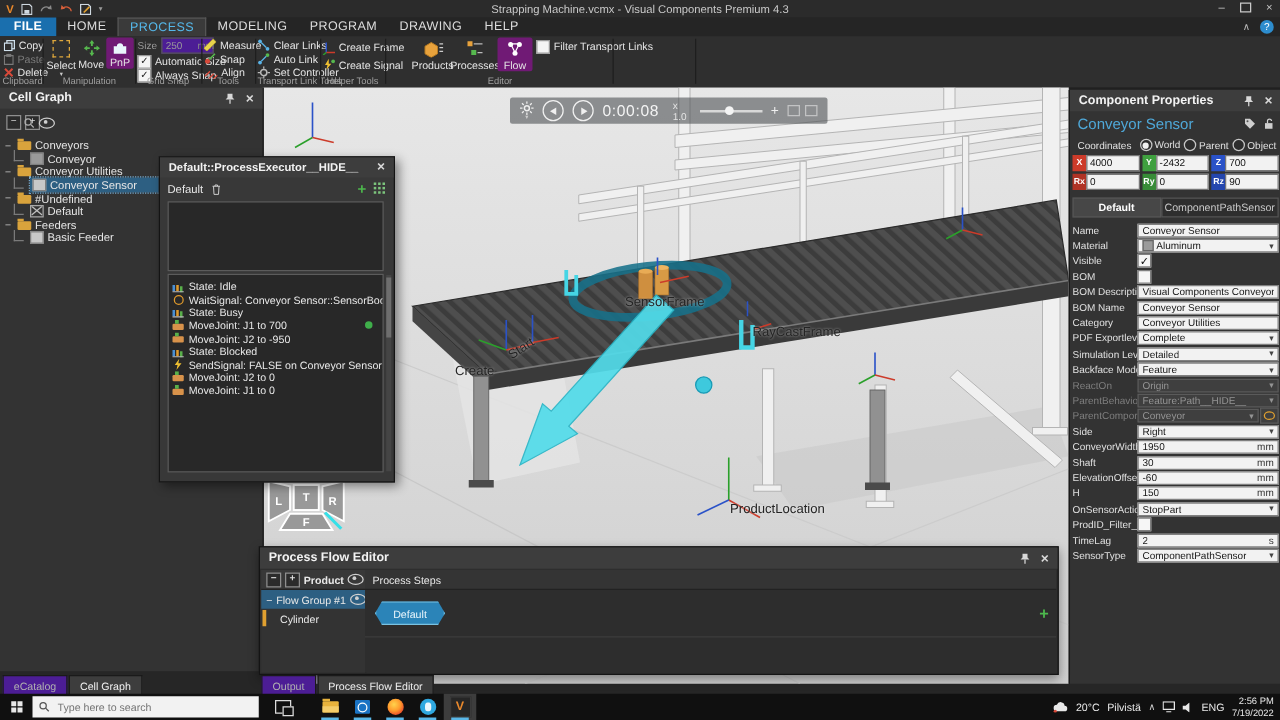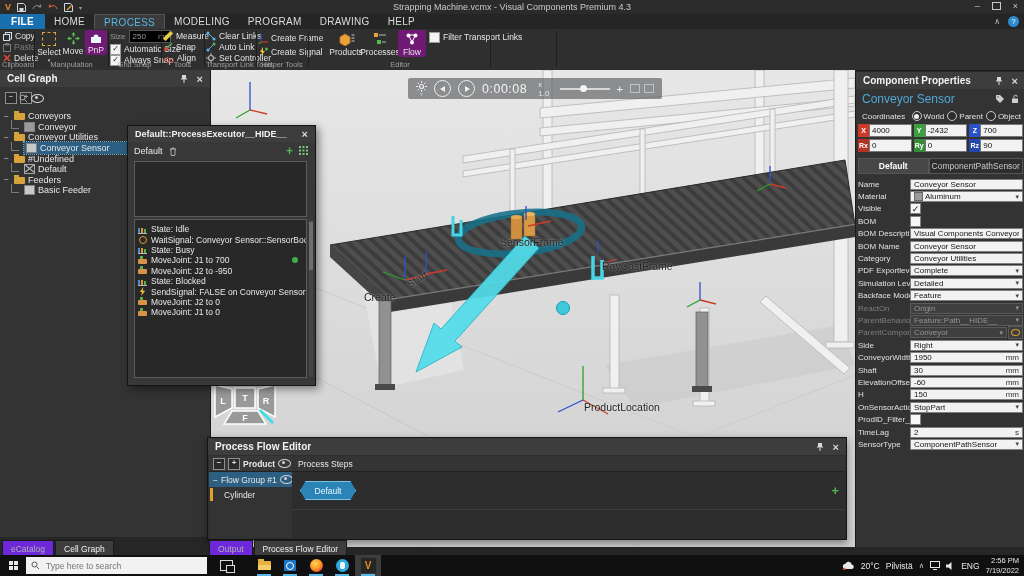--- a/index.html
+++ b/index.html
@@ -27,21 +27,21 @@
 #ribbon{left:0;top:29px;width:1024px;height:41px;background:#2f2f2f;border-bottom:1px solid #1c1c1c}
 .rgroup{position:absolute;top:0;height:41px}
 .glabel{position:absolute;bottom:1px;left:0;width:100%;text-align:center;font-size:7.5px;color:#9f9f9f;white-space:nowrap}
 .rsep{position:absolute;top:2px;height:36px;width:1px;background:#1e1e1e}
 .rbtn{position:absolute;display:flex;align-items:center;gap:3px;font-size:8.5px;color:#e4e4e4;white-space:nowrap;height:10px}
 .rbtn.dis{color:#7a7a7a}
 .bigbtn{position:absolute;top:1px;display:flex;flex-direction:column;align-items:center;gap:1px;font-size:8.5px;color:#e4e4e4;padding:2px 1px 0 1px;border-radius:2px}
 .bigbtn.active{background:#701a75}
 .tinycaret{font-size:5px;line-height:4px;color:#ccc}
 .cb{width:9px;height:9px;background:#f4f4f4;border:1px solid #9a9a9a;color:#222;font-size:8px;line-height:8px;text-align:center;flex:none}
-.dfield{width:34px;height:11px;background:#000000;border:1px solid #565656;color:#9a9a9a;font-size:8px;display:flex;align-items:center;padding:0 3px;gap:12px}
+.dfield{width:34px;height:11px;background:#4c1d95;border:1px solid #565656;color:#9a9a9a;font-size:8px;display:flex;align-items:center;padding:0 3px;gap:12px}
 .rlbl{font-size:8px;color:#9a9a9a}
 .runit{margin-left:auto;color:#8a8a8a}
 .ico-select{width:12px;height:12px;border:1.5px dashed #e0a83c}
 
 .phead{height:17px;background:#3d3d3d;display:flex;align-items:center;padding:0 7px;font-size:10px;font-weight:bold;color:#f2f2f2}
 .phx{margin-left:auto;display:flex;gap:9px;align-items:center;font-weight:normal}
 .xbtn{color:#d8d8d8;font-size:11px;font-weight:bold;line-height:10px}
 
 #cellgraph{left:0;top:70px;width:210px;height:467px;background:#333;border-right:1px solid #1a1a1a}
 #cgsearchrow{position:absolute;left:0;top:18px;width:210px;height:20px;display:flex;align-items:center;gap:3px;padding:0 5px;box-sizing:border-box}
@@ -57,21 +57,21 @@
 .fold{width:11px;height:7px;background:#d9a33c;border-radius:1px;position:relative;flex:none;margin-top:1px}
 .fold::before{content:"";position:absolute;top:-2px;left:0;width:5px;height:2px;background:#d9a33c}
 .iitem{width:9px;height:8px;background:#c8c8c8;border:1px solid #808080;flex:none}
 .iitem.gray{background:#9a9a9a}
 .ix{width:9px;height:8px;border:1px solid #a8a8a8;position:relative;flex:none;overflow:hidden}
 .ix::before,.ix::after{content:"";position:absolute;left:-1px;top:3px;width:11px;height:1px;background:#c0c0c0}
 .ix::before{transform:rotate(40deg)}.ix::after{transform:rotate(-40deg)}
 .hl{background:#2d5f82;outline:1px dotted #76a8cc;display:flex;align-items:center;gap:3px;padding:1px 28px 1px 2px}
 
 .btabs{display:flex;gap:1px}
-.btab{height:15px;display:flex;align-items:center;padding:0 8px;font-size:8.5px;background:#6d28d9;color:#b0b0b0;border:1px solid #1a1a1a;border-bottom:none;white-space:nowrap}
+.btab{height:15px;display:flex;align-items:center;padding:0 8px;font-size:8.5px;background:#4c1d95;color:#b0b0b0;border:1px solid #1a1a1a;border-bottom:none;white-space:nowrap}
 .btab.active{background:#3d3d3d;color:#f0f0f0}
 
 #pexec{left:127px;top:125px;width:187px;height:259px;background:#383838;border:1px solid #141414;box-shadow:3px 3px 8px rgba(0,0,0,.45);z-index:5}
 #pexec .phead{height:16px;font-size:9px}
 #pxtabs{position:absolute;top:17px;left:0;width:100%;height:16px;display:flex;align-items:center;padding:0 6px;gap:6px;font-size:9px;box-sizing:border-box}
 #pxplus{margin-left:auto;color:#4db84d;font-weight:bold;font-size:12px}
 .gridic{width:10px;height:10px;position:relative;flex:none}
 .gridic::before{content:"";position:absolute;left:0;top:0;width:2px;height:2px;background:#7cc47c;box-shadow:3.5px 0 #7cc47c,7px 0 #7cc47c,0 3.5px #7cc47c,3.5px 3.5px #7cc47c,7px 3.5px #7cc47c,0 7px #7cc47c,3.5px 7px #7cc47c,7px 7px #7cc47c}
 .pxbox{position:absolute;left:6px;width:173px;background:#282828;border:1px solid #5c5c5c;box-sizing:border-box}
 #pxbox1{top:35px;height:56px}
@@ -712,21 +712,21 @@
       </span>
     <span>
         <svg width="9" height="10">
           <rect x="1" y="4.5" width="6" height="4.5" fill="#cfcfcf"></rect>
           <path d="M3 4.5V2.8a1.6 1.6 0 013.2 0" fill="none" stroke="#cfcfcf"></path>
         </svg>
       </span>
   </div>
   <div id="coordrow">
     <span>Coordinates</span>
-    <span style="margin-left:auto;display:flex;align-items:center;gap:2px">
+    <span style="margin-left:auto;display:flex;gap:2px">
         <span class="radio sel"></span>
         <span>World</span>
       </span>
     <span style="display:flex;align-items:center;gap:2px">
         <span class="radio"></span>
         <span>Parent</span>
       </span>
     <span style="display:flex;align-items:center;gap:2px">
         <span class="radio"></span>
         <span>Object</span>

